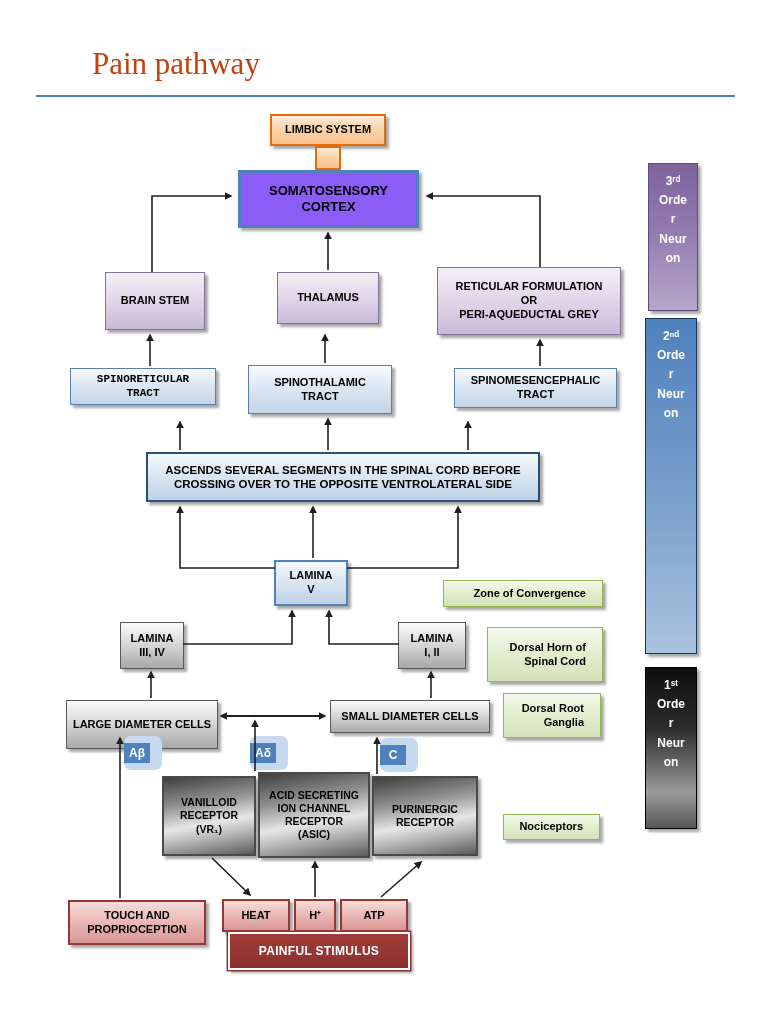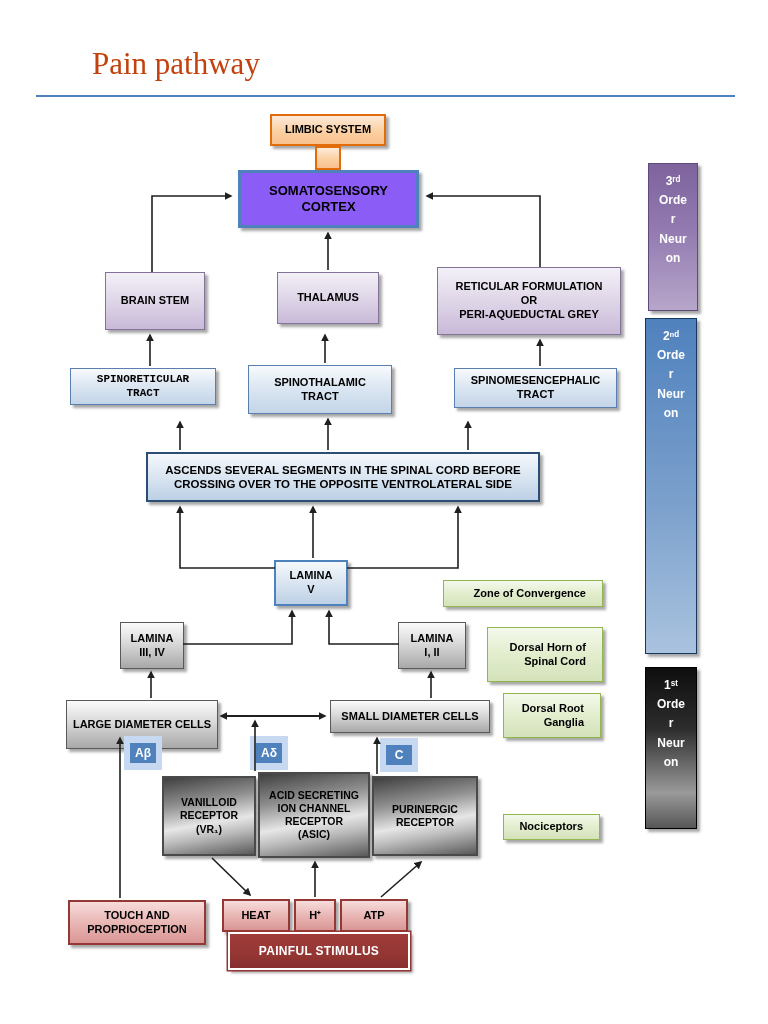--- a/index.html
+++ b/index.html
@@ -36,22 +36,22 @@
          border:1.5px solid #94b64e;justify-content:flex-end;padding-right:16px;text-align:right;}
   .bar{position:absolute;display:block;text-align:center;color:#fff;font-weight:bold;
        font-size:12px;line-height:1.6;white-space:pre-line;box-sizing:border-box;
        padding-top:8px;z-index:1;}
   .bar3{background:linear-gradient(180deg,#7e639c 0%,#927ab0 45%,#b7a6ca 100%);
         border:1px solid #5f4a7d;}
   .bar2{background:linear-gradient(180deg,#4f81bd 0%,#7ba0cc 55%,#aac3df 100%);
         border:1px solid #17365d;}
   .bar1{background:linear-gradient(180deg,#0e0e0e 0%,#2d2d2d 38%,#9a9a9a 78%,#565656 100%);
         border:1px solid #000;}
-  .badge-outer{position:absolute;display:flex;align-items:center;justify-content:center;
-               background:#c6d9f1;z-index:1;}
+  .badge-outer{position:absolute;display:flex;align-items:center;
+               background:#c6d9f1;z-index:1;border-radius:7px;}
   .badge-inner{width:26px;height:20px;display:flex;align-items:center;justify-content:center;
                background:#4f81bd;color:#fff;font-weight:bold;font-size:12px;}
   svg.wires{position:absolute;left:0;top:0;z-index:2;pointer-events:none;}
 </style>
 </head>
 <body>
 
 <div id="canvas">
 
   <div class="title">Pain pathway</div>

